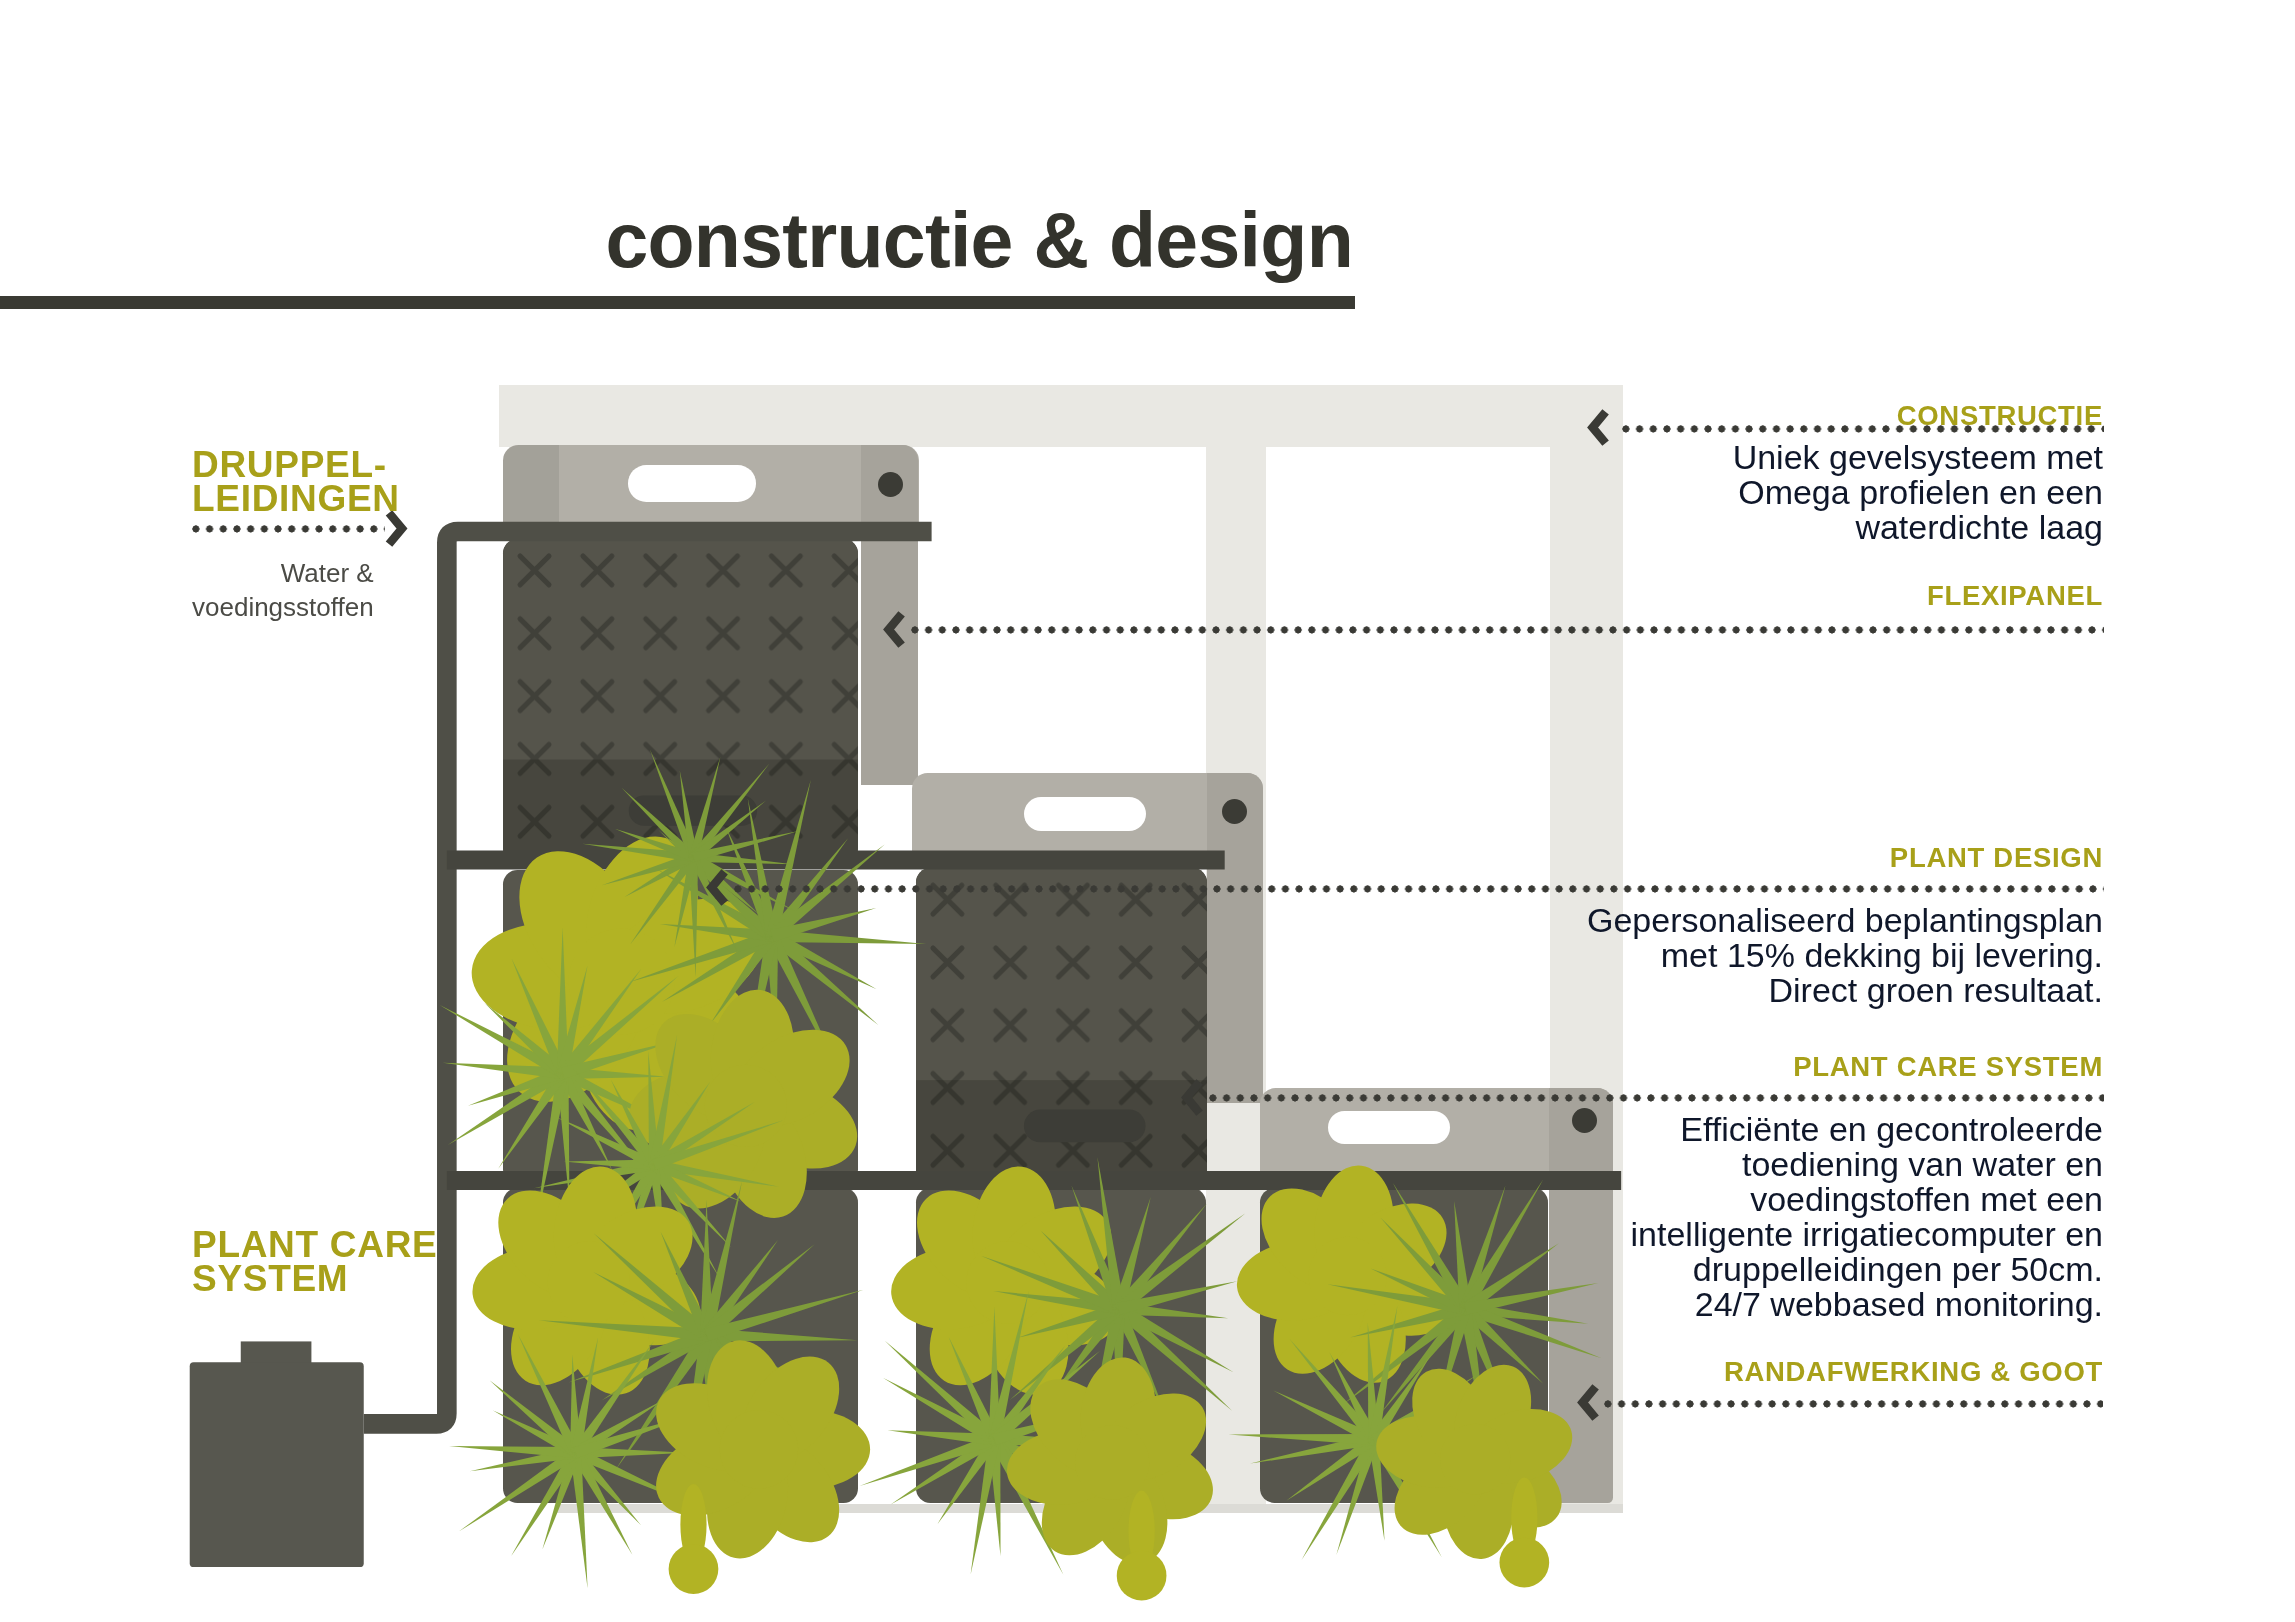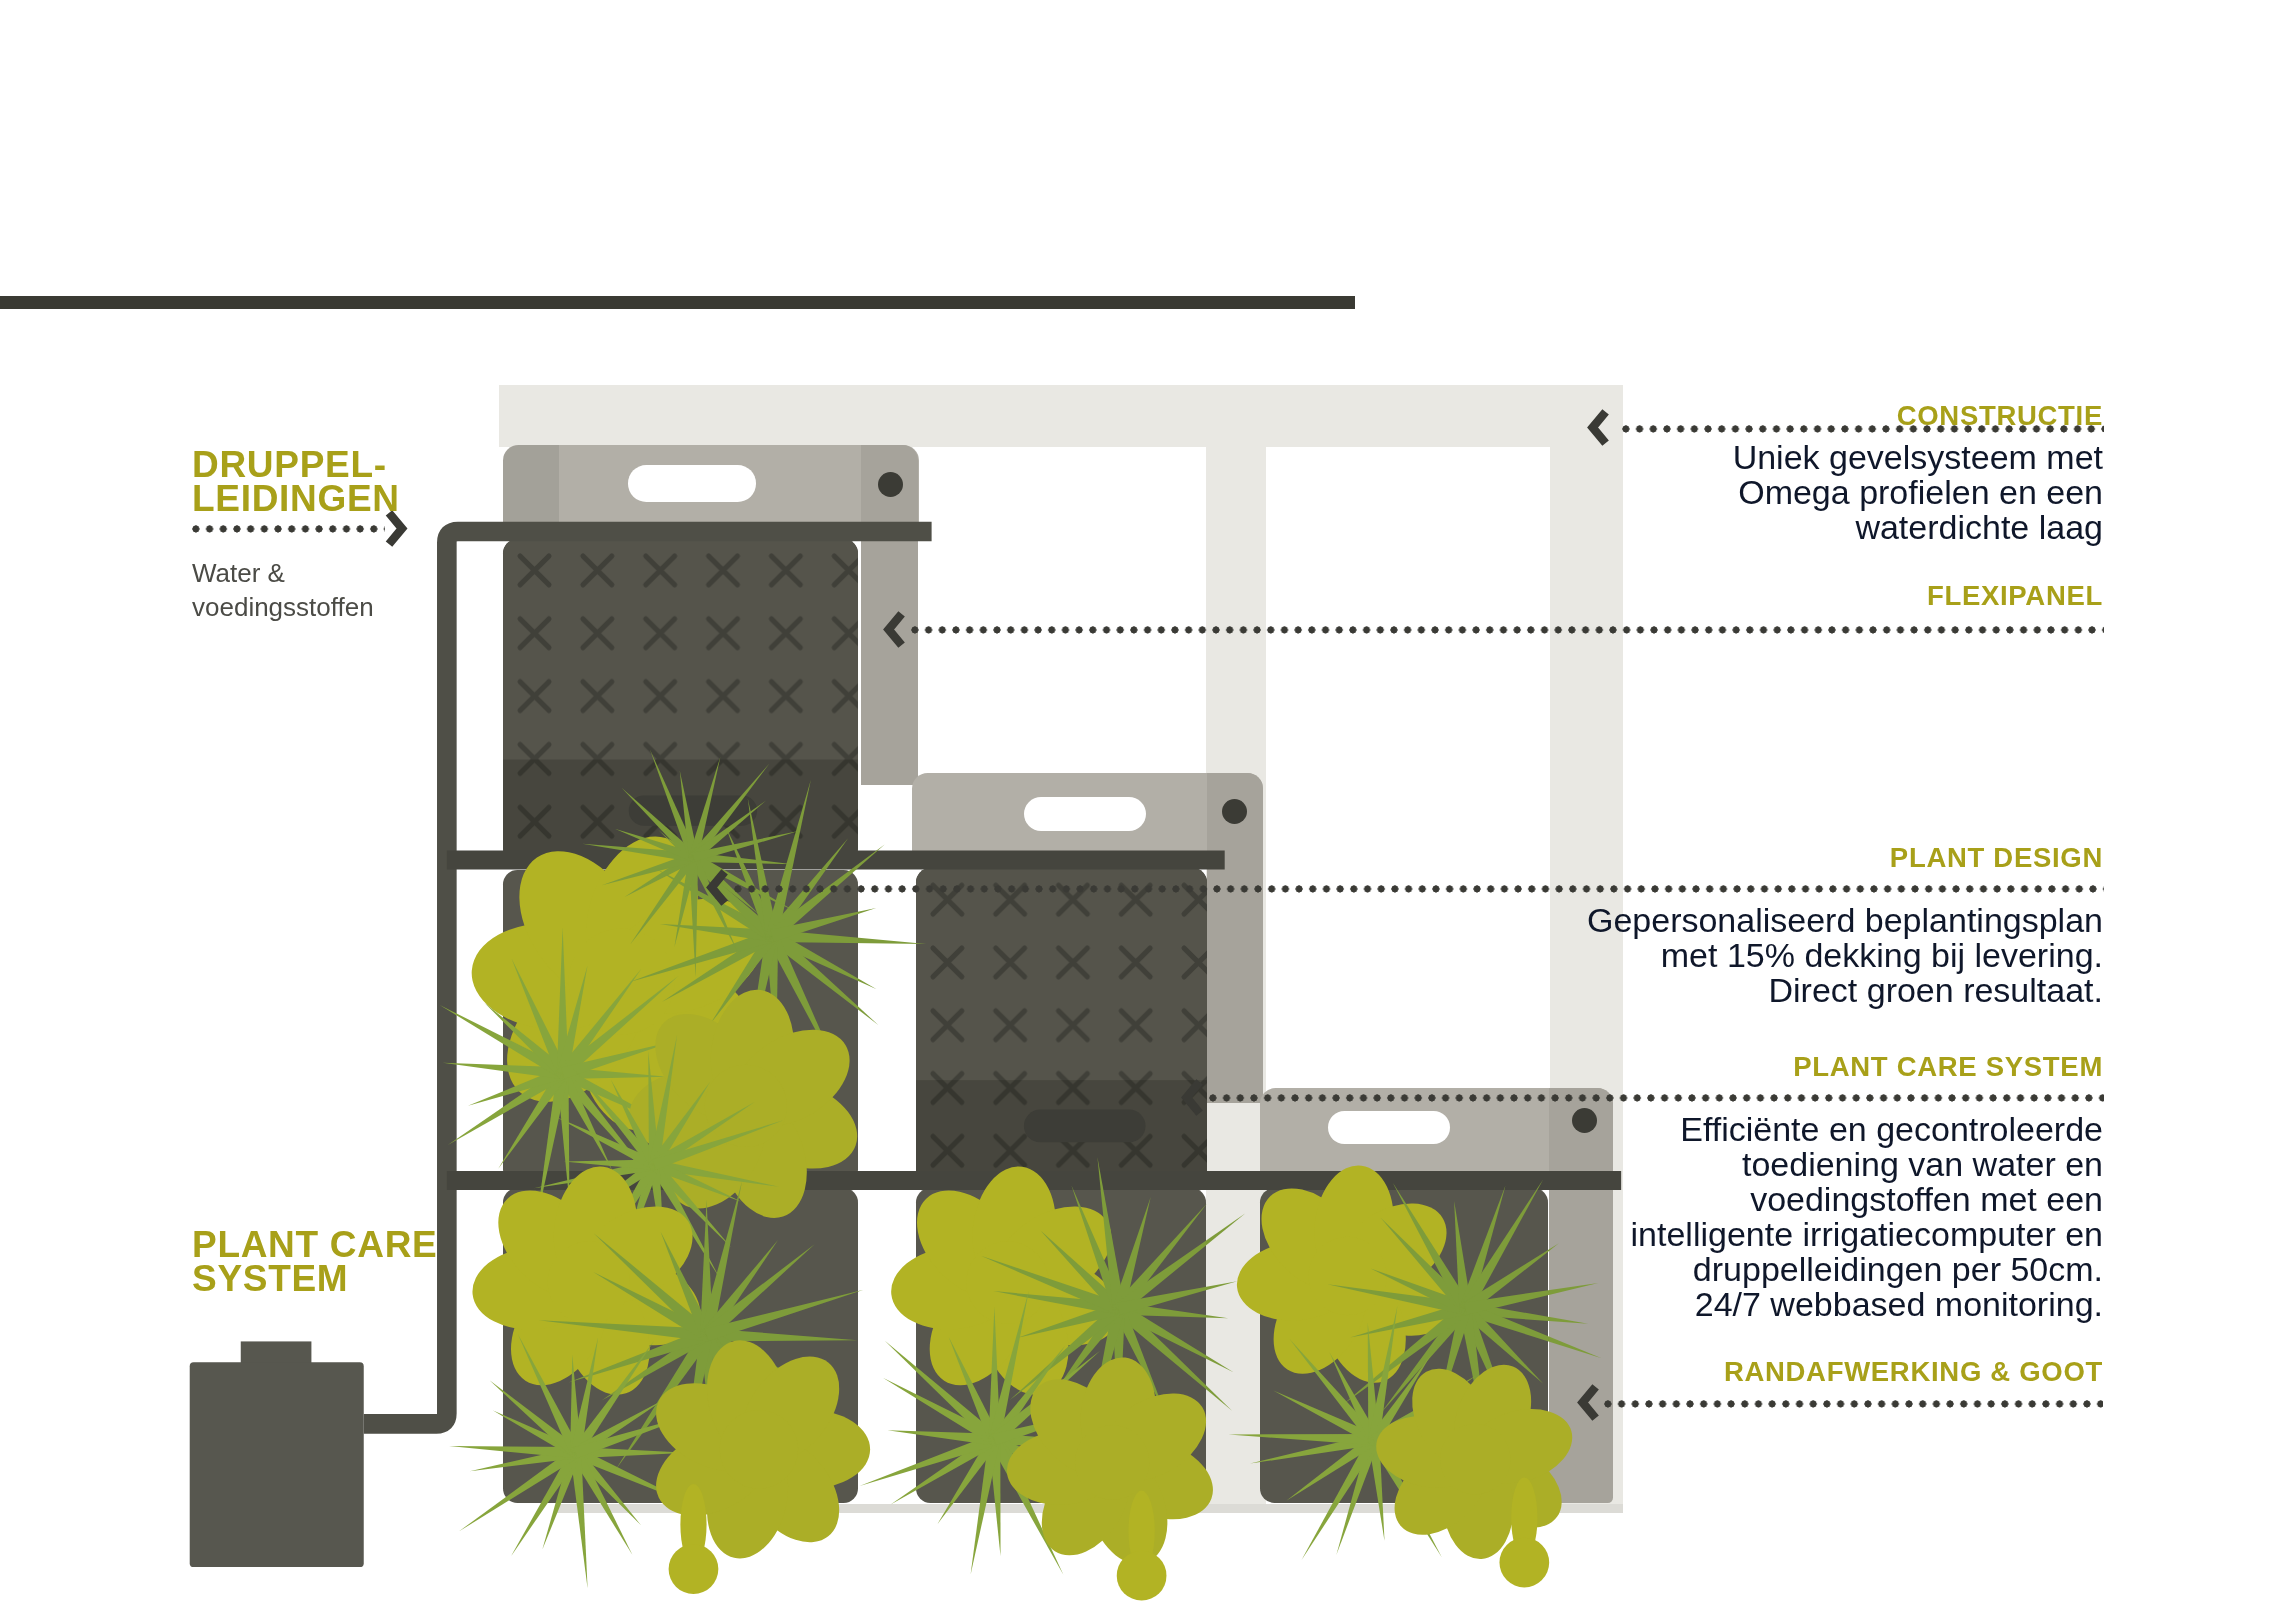--- a/index.html
+++ b/index.html
@@ -73,21 +73,21 @@
   .sec-b{position:absolute;right:192px;font-size:34px;line-height:35px;color:#0f172a;
          text-align:right;white-space:nowrap;}
   #h0{top:400px;text-align:right;} #b0{top:440px;}
   #h1{top:580px;} #b1{top:641px;}
   #h2{top:842px;} #b2{top:903px;}
   #h3{top:1051px;} #b3{top:1112px;}
   #h4{top:1356px;} #b4{top:1418px;}
   .lab-h{position:absolute;left:192px;font-size:37px;font-weight:700;color:#a8a019;
          line-height:34px;letter-spacing:0.7px;white-space:nowrap;}
   .lab-b{position:absolute;left:192px;font-size:26px;line-height:34px;color:#4b4b46;white-space:nowrap;}
-  #lh{top:448px;} #lsub{top:556px;} #lpc{top:1228px;}
+  #lh{top:448px;} #lsub{top:556px;text-align:right;} #lpc{top:1228px;}
 
   svg.layer{position:absolute;left:0;top:0;width:2295px;height:1623px;}
 </style>
 </head>
 <body>
 
 <div id="canvas">
 
   <div class="abs frame" id="beam"></div>
   <div class="abs frame" id="colA"></div>
@@ -457,20 +457,21 @@
   <svg class="chev" id="cv3" viewBox="0 0 36 60">
       <path d="M30 6 L10 30 L30 54" fill="none" stroke="#3a3a35" stroke-width="13"></path>
     </svg>
   <svg class="chev" id="cv4" viewBox="0 0 36 60">
       <path d="M30 6 L10 30 L30 54" fill="none" stroke="#3a3a35" stroke-width="13"></path>
     </svg>
   <svg class="chev" id="cvL" viewBox="0 0 36 60">
       <path d="M6 6 L26 30 L6 54" fill="none" stroke="#3a3a35" stroke-width="13"></path>
     </svg>
 
+  <div id="title">constructie &amp; design</div>
   <div id="title-underline"></div>
 
   <div class="lab-h" id="lh">
     <div>DRUPPEL-</div>
     <div>LEIDINGEN</div>
   </div>
   <div class="lab-b" id="lsub">
     <div>Water &amp;</div>
     <div>voedingsstoffen</div>
   </div>

